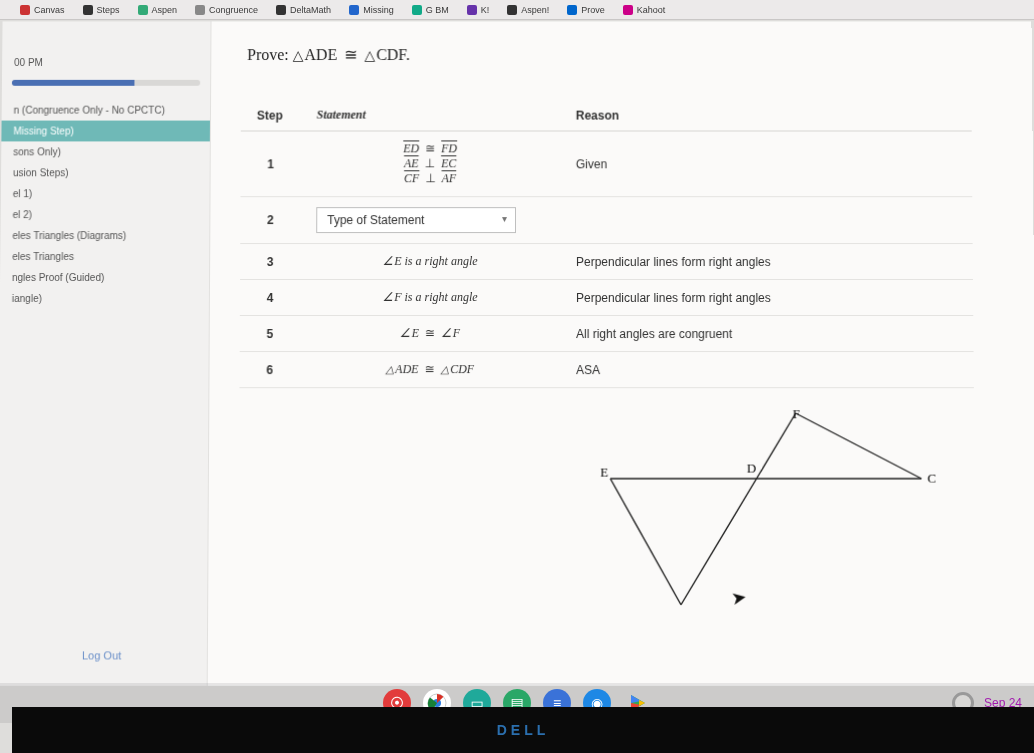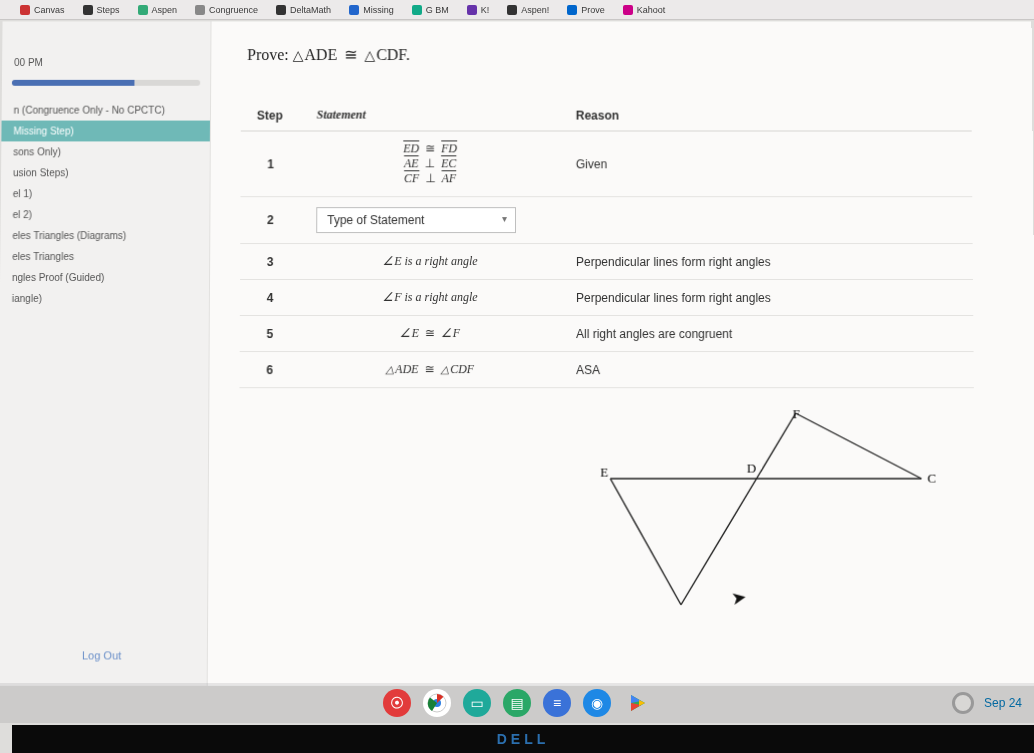--- a/index.html
+++ b/index.html
@@ -165,27 +165,27 @@
     background: rgba(50,50,55,0.1);
     display:flex; align-items:center; justify-content:center; gap:12px;
   }
   .shelf .app {
     width:28px; height:28px; border-radius:50%;
     display:flex; align-items:center; justify-content:center;
     font-size:14px;
   }
   .shelf-right {
     position:absolute; right:12px; top:50%; transform:translateY(-50%);
-    display:flex; align-items:center; gap:10px; font-size:12px; color:#0369a1;
+    display:flex; align-items:center; gap:10px; font-size:12px; color:#a21caf;
   }
   .status-pill { width:22px; height:22px; border-radius:50%; background:#d8d7d5; border:3px solid #999; }
 
   
   .bezel {
-    position:absolute; left:0; right:0; bottom:0; height:28px;
+    position:absolute; left:0; right:0; bottom:0; height:46px;
     background:#0a0a0a;
     display:flex; align-items:center; justify-content:center;
     color:#2b6fae;
     font-weight:bold; letter-spacing:4px; font-size:14px;margin-left:12px;
   }
 </style>
 </head>
 <body>
 
 <div class="bookmark-bar" id="bmbar">

